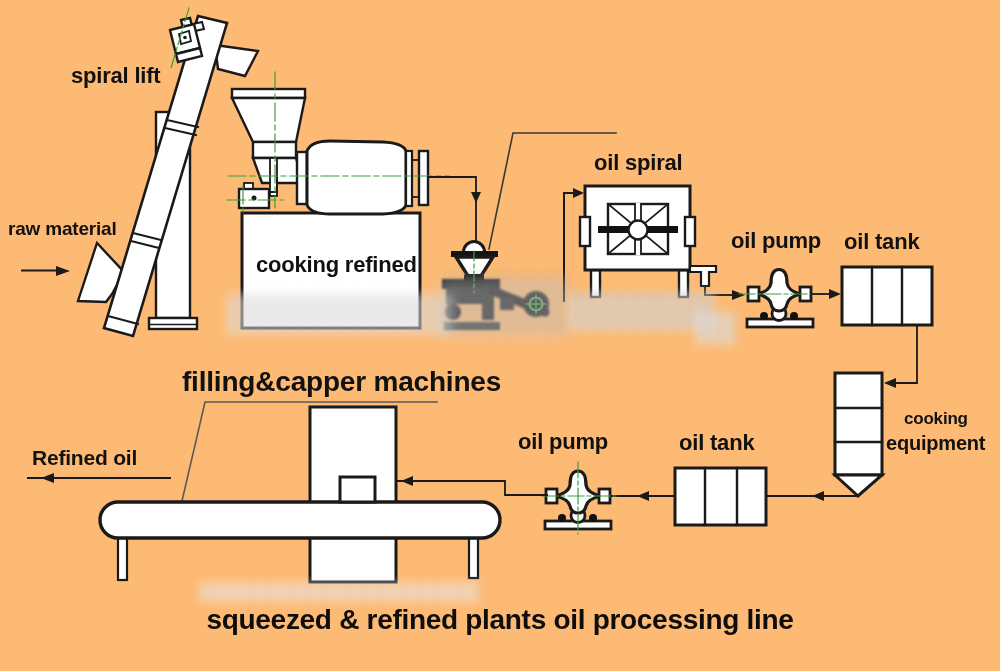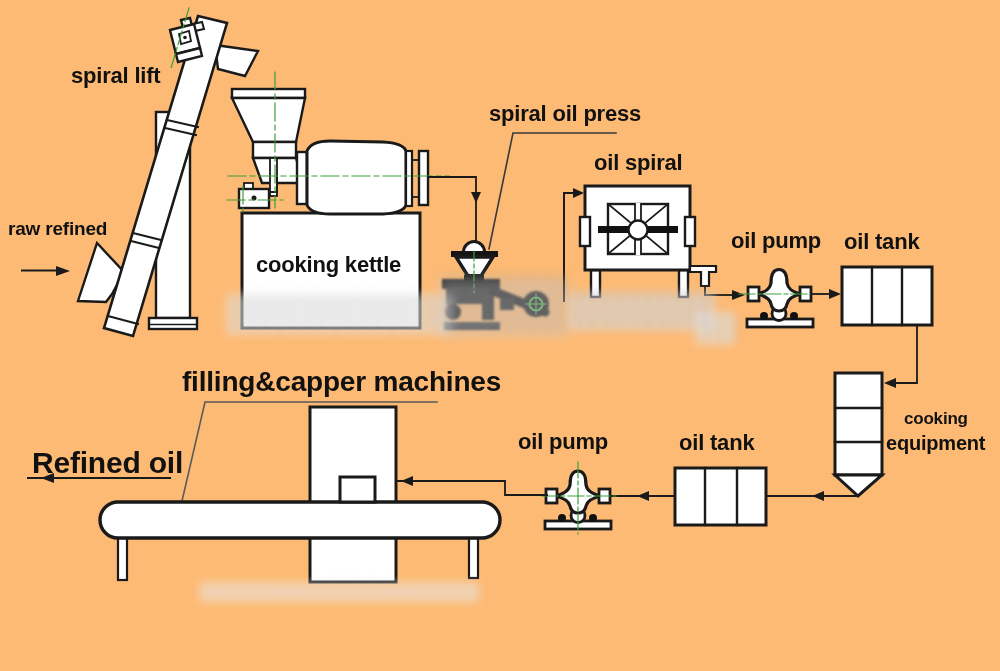--- a/index.html
+++ b/index.html
@@ -247,27 +247,27 @@
   </g>
 </svg>
 
 <div class="blur-patch" style="left:227px;top:294px;width:225px;height:40px;"></div>
 <div class="blur-patch" style="left:440px;top:276px;width:128px;height:60px;background-color:rgba(95,95,95,.26);filter:blur(6px);"></div>
 <div class="blur-patch" style="left:568px;top:292px;width:146px;height:38px;background-color:rgba(175,175,175,.5);"></div>
 <div class="blur-patch" style="left:696px;top:312px;width:40px;height:32px;background-color:rgba(190,190,190,.5);"></div>
 <div class="blur-patch" style="left:200px;top:583px;width:280px;height:18px;background-color:rgba(205,205,205,.4);"></div>
 
 <div class="lbl" style="left:71px;top:64px;font-size:22px;">spiral lift</div>
-<div class="lbl" style="left:8px;top:219px;font-size:19px;">raw refined</div>
-<div class="lbl" style="left:256px;top:253px;font-size:22px;">cooking kettle</div>
-<div class="lbl" style="left:489px;top:102px;font-size:22px;">spiral oil press</div>
+<div class="lbl" style="left:8px;top:219px;font-size:19px;">raw material</div>
+<div class="lbl" style="left:256px;top:253px;font-size:22px;">cooking refined</div>
 <div class="lbl" style="left:594px;top:151px;font-size:22px;">oil spiral</div>
 <div class="lbl" style="left:731px;top:229px;font-size:22px;">oil pump</div>
 <div class="lbl" style="left:844px;top:230px;font-size:22px;">oil tank</div>
 <div class="lbl" style="left:904px;top:410px;font-size:17px;">cooking</div>
 <div class="lbl" style="left:886px;top:432px;font-size:20px;">equipment</div>
 <div class="lbl" style="left:182px;top:367px;font-size:28px;">filling&amp;capper machines</div>
-<div class="lbl" style="left:32px;top:446px;font-size:30px;">Refined oil</div>
+<div class="lbl" style="left:32px;top:446px;font-size:21px;">Refined oil</div>
 <div class="lbl" style="left:518px;top:430px;font-size:22px;">oil pump</div>
 <div class="lbl" style="left:679px;top:431px;font-size:22px;">oil tank</div>
 
+<div class="title">squeezed &amp; refined plants oil processing line</div>
 
 </div>
 
 </body></html>

